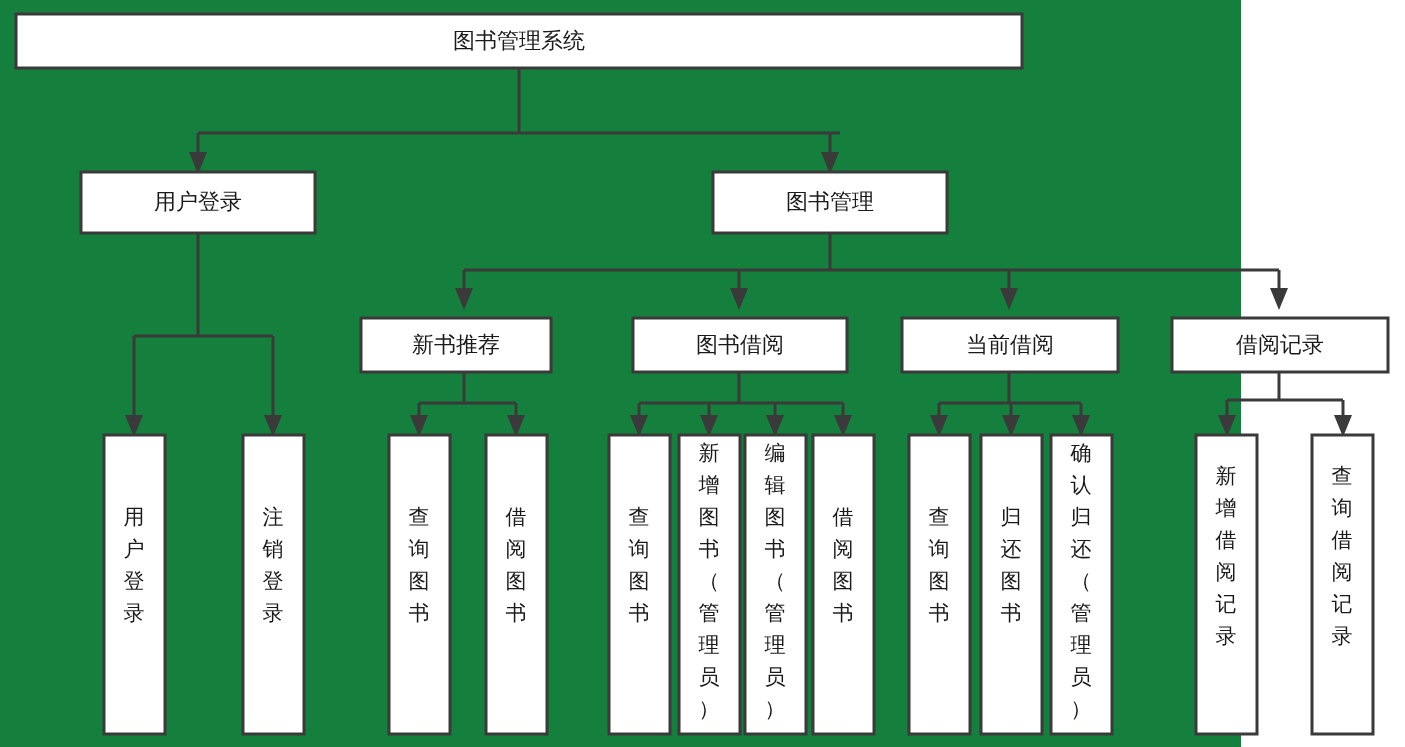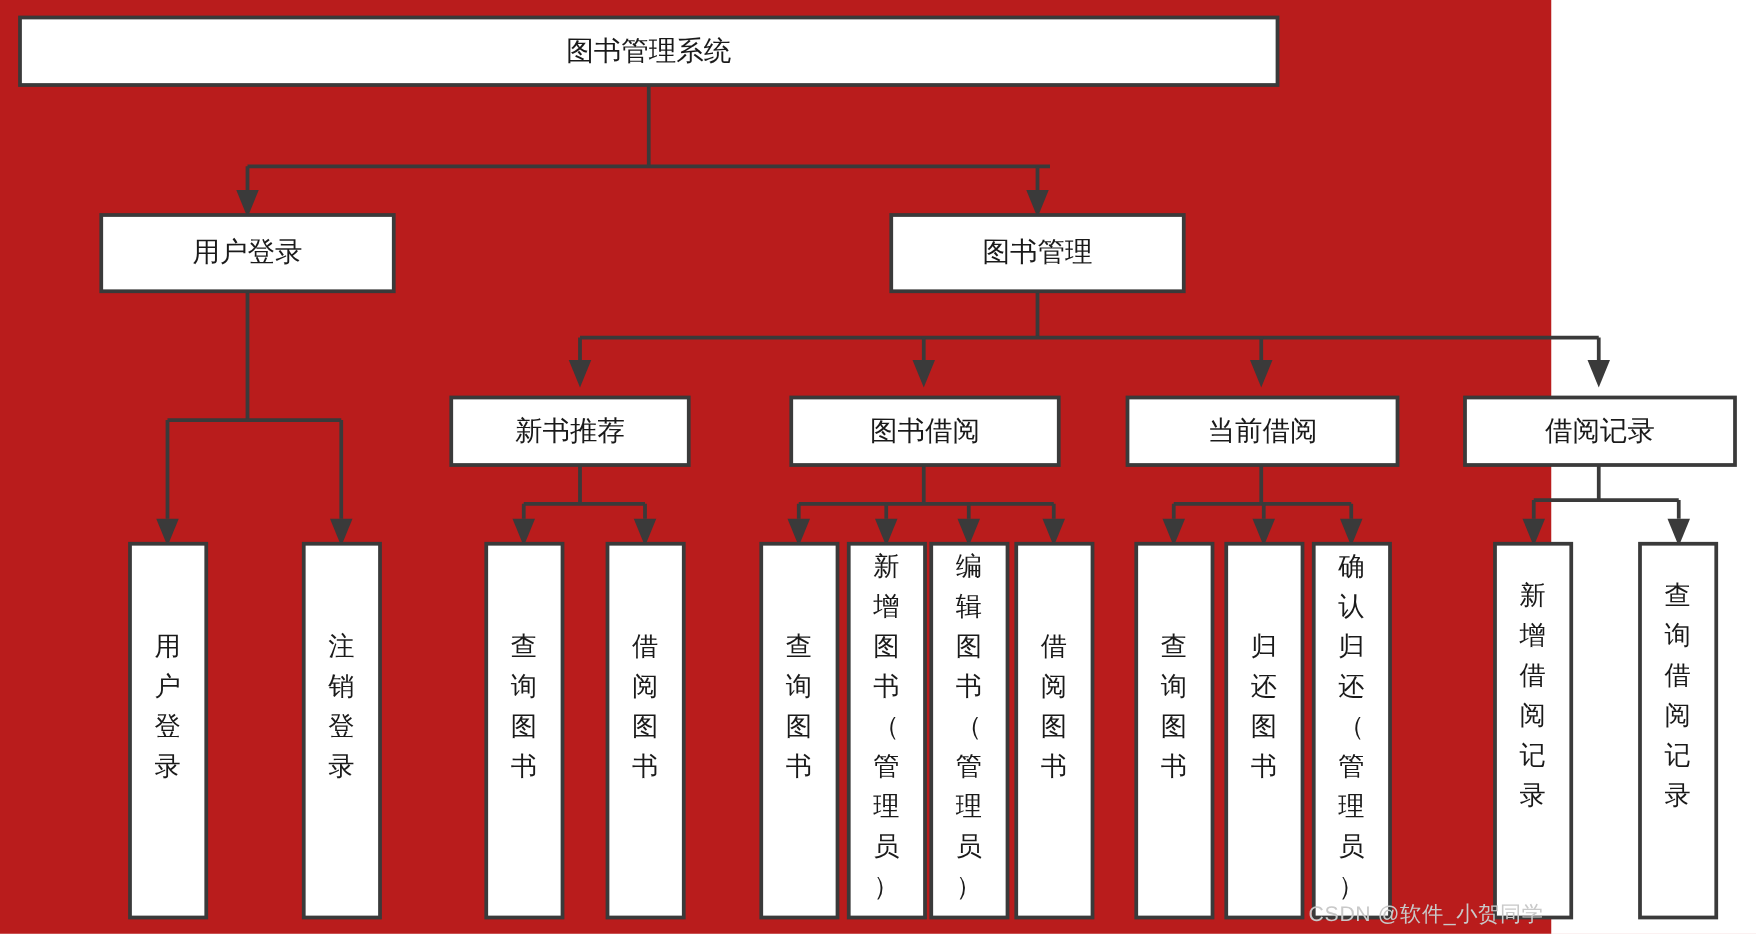--- a/index.html
+++ b/index.html
@@ -10,21 +10,21 @@
   body {
     width: 1405px;
     height: 747px;
     overflow: hidden;
     font-family: "Liberation Sans", "DejaVu Sans", sans-serif;
   }
   #diagram-root {
     position: relative;
     width: 1241px;
     height: 747px;
-    background: #b91c1c;
+    background: #15803d;
   }
   svg.diagram-svg {
     display: block;
     width: 1405px;
     height: 747px;
   }
   .node-box {
     fill: #ffffff;
     stroke: #3a3a3a;
     stroke-width: 3;
@@ -245,15 +245,14 @@
       <text class="node-label-v" x="1226" y="483"><tspan x="1226" y="483">新</tspan><tspan x="1226" y="515">增</tspan><tspan x="1226" y="547">借</tspan><tspan x="1226" y="579">阅</tspan><tspan x="1226" y="611">记</tspan><tspan x="1226" y="643">录</tspan></text>
     </g>
 
     <g>
       <rect class="node-box" x="1312" y="435" width="61" height="299"></rect>
       <text class="node-label-v" x="1342" y="483"><tspan x="1342" y="483">查</tspan><tspan x="1342" y="515">询</tspan><tspan x="1342" y="547">借</tspan><tspan x="1342" y="579">阅</tspan><tspan x="1342" y="611">记</tspan><tspan x="1342" y="643">录</tspan></text>
     </g>
 
   </svg>
 
-  <div class="watermark">CSDN @软件_小贺同学</div>
 
 </div>
 
 </body></html>

